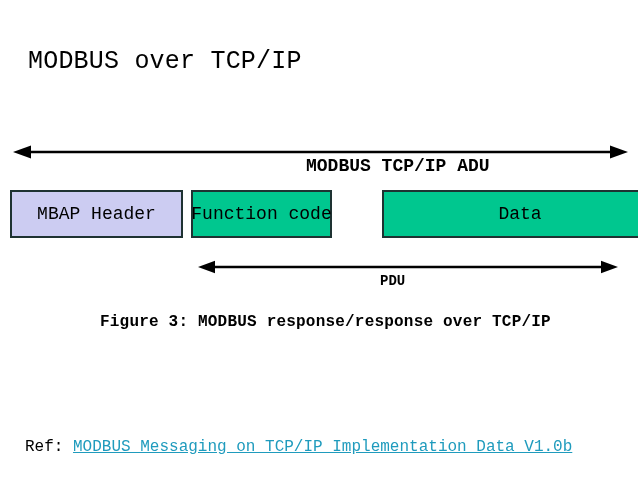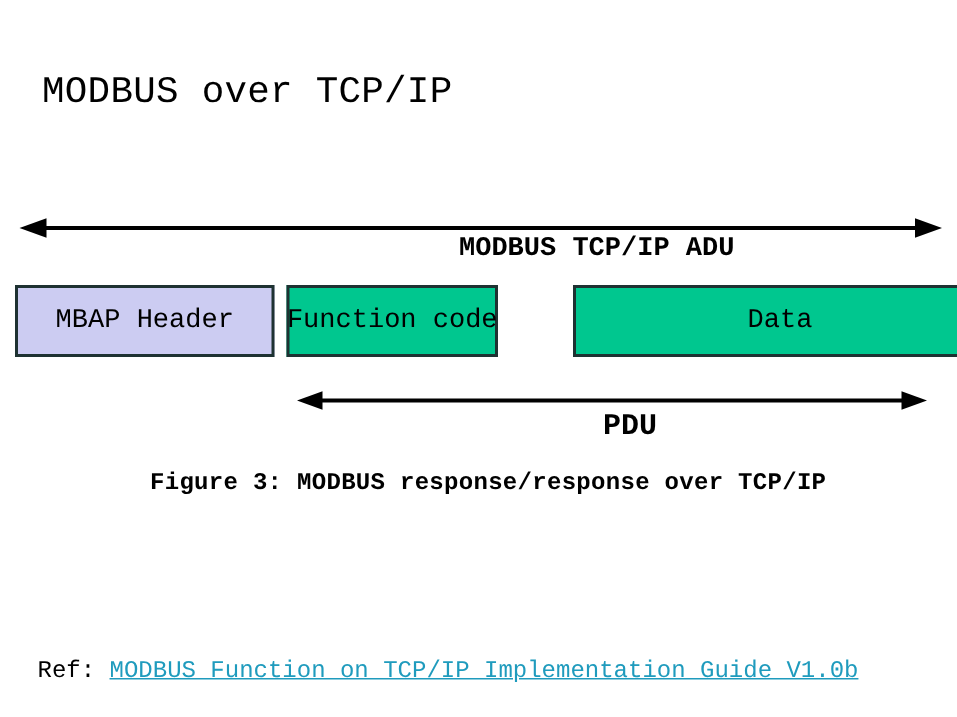--- a/index.html
+++ b/index.html
@@ -22,22 +22,22 @@
     left:0;top:0;width:638px;height:478px;
     pointer-events:none;
   }
   .adu-label{
     left:290px;top:156px;
     font-size:18px;font-weight:700;
     white-space:nowrap;
     margin-left:16px;
   }
   .pdu-label{
-    left:402px;top:273px;
-    font-size:20px;font-weight:700;
+    left:380px;top:273px;
+    font-size:14px;font-weight:700;
     white-space:nowrap;
   }
   .field-box{
     top:190px;height:48px;
     box-sizing:border-box;
     border:2px solid var(--box_border,#1e3232);
     display:flex;align-items:center;justify-content:center;
     font-size:18px;font-weight:400;
     white-space:nowrap;
   }
@@ -95,16 +95,16 @@
     <span>Data</span>
   </div>
 
   <div class="abs pdu-label">PDU</div>
 
   <div class="abs caption">Figure 3: MODBUS response/response over TCP/IP</div>
 
   <div class="abs ref-line">
     <span>Ref:</span>
     <span> </span>
-    <a class="ref-link">MODBUS Function on TCP/IP Implementation Guide V1.0b</a>
+    <a class="ref-link">MODBUS Messaging on TCP/IP Implementation Data V1.0b</a>
   </div>
 
 </div>
 
 </body></html>

